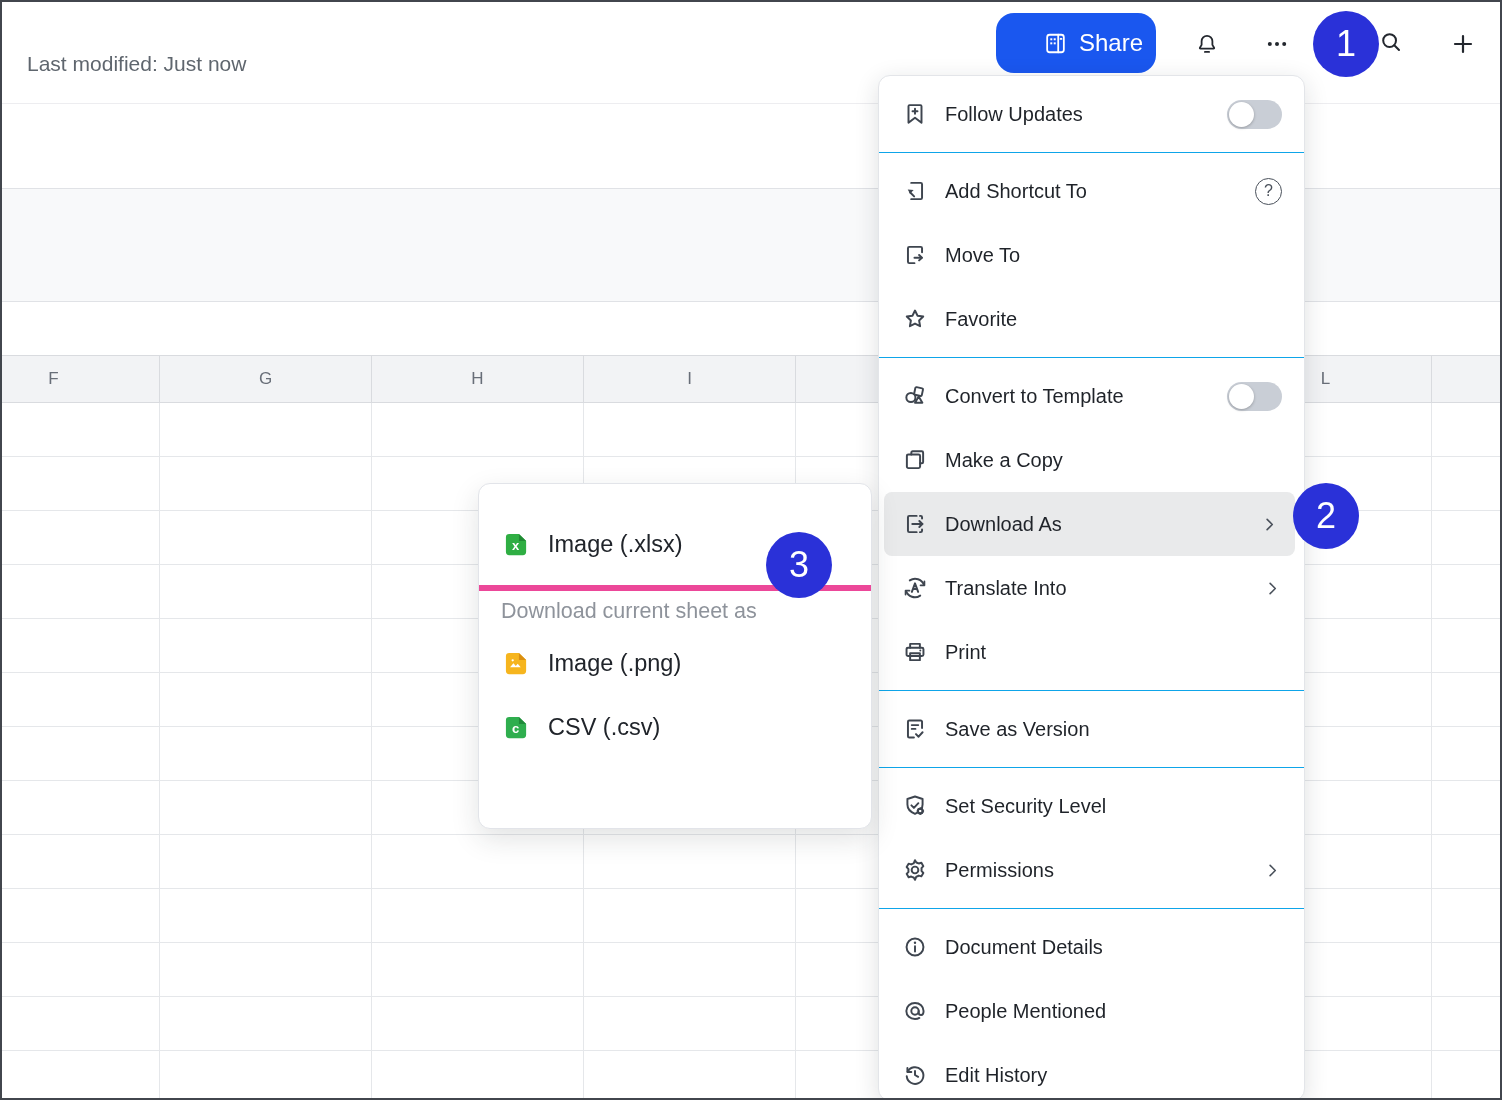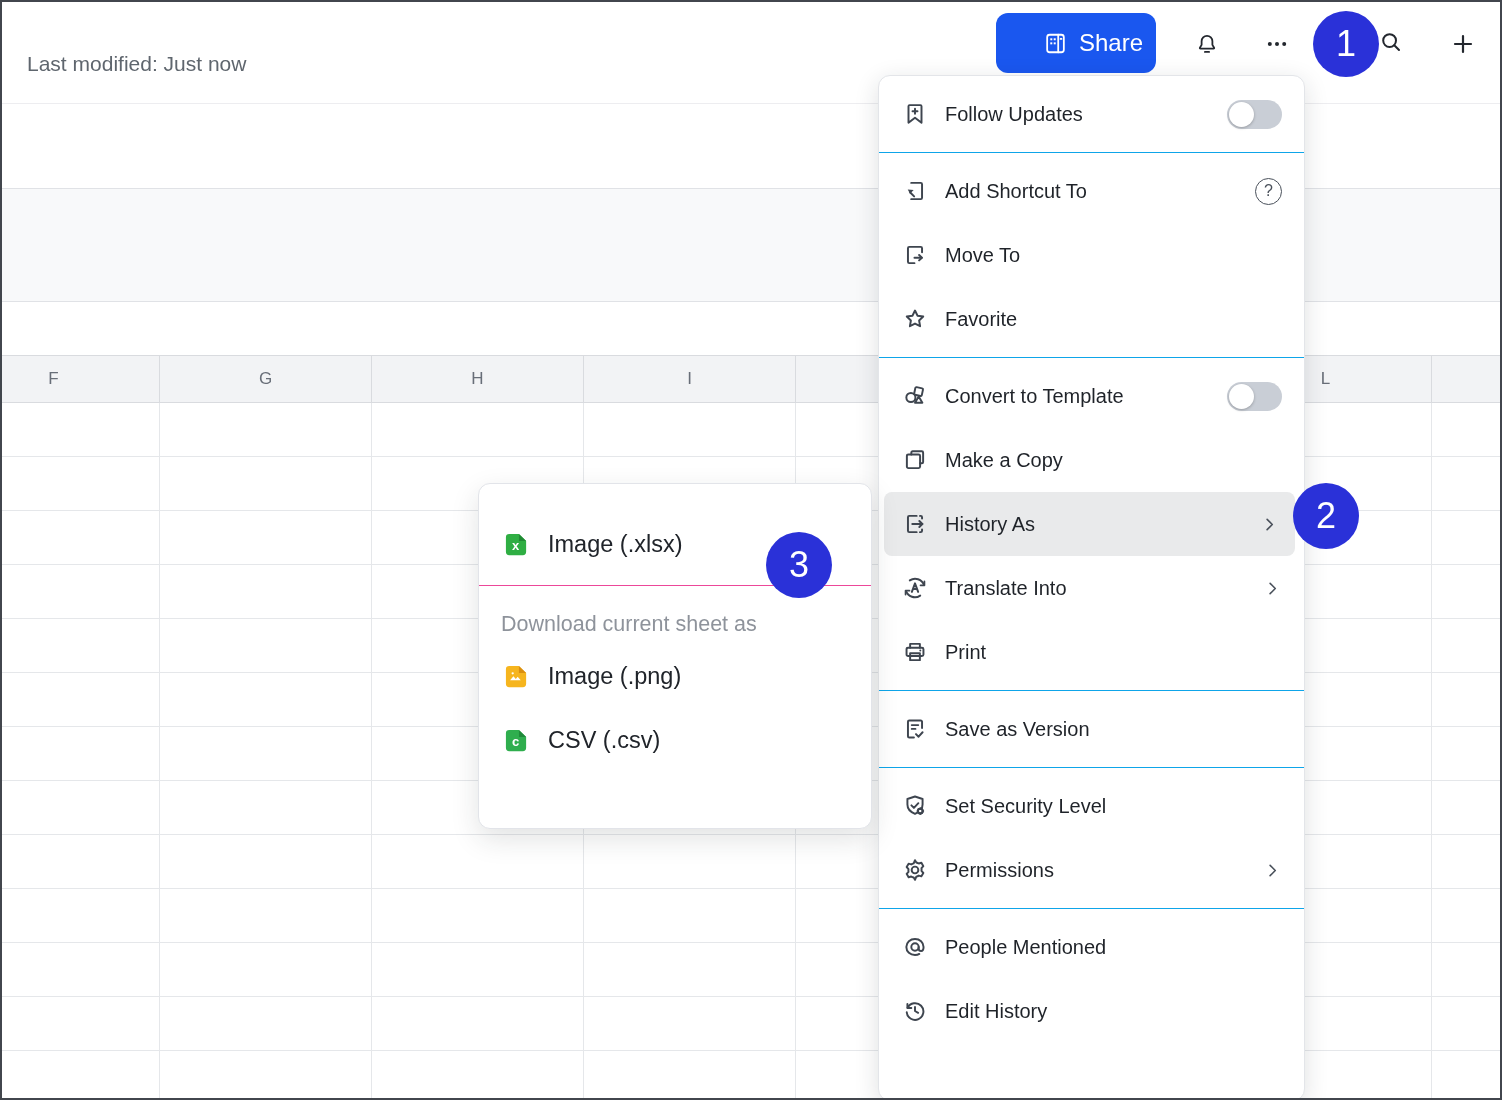--- a/index.html
+++ b/index.html
@@ -5,21 +5,21 @@
   html,body{margin:0;padding:0;background:#fff;}
   body{font-family:"Liberation Sans","DejaVu Sans",sans-serif;-webkit-font-smoothing:antialiased;}
   .screen{position:relative;width:1502px;height:1100px;background:#fff;overflow:hidden;}
   .frame{position:absolute;inset:0;border:2px solid #42464d;pointer-events:none;z-index:99;}
 
   
   .topbar{position:absolute;left:0;top:0;right:0;height:103px;background:#fff;z-index:2;}
   .hairline-top{position:absolute;left:0;top:103px;width:100%;height:1px;background:#ededf0;z-index:2;}
   .tint{position:absolute;left:617px;top:3px;right:3px;height:97px;background:#f8f1d6;opacity:.52;z-index:1;}
   .last-modified{position:absolute;left:27px;top:52px;font-size:21px;color:#5f666e;z-index:3;}
-  .share-btn{position:absolute;left:996px;top:13px;width:160px;height:60px;border:none;border-radius:12px;
+  .share-btn{position:absolute;left:996px;top:13px;width:160px;height:60px;border:none;border-radius:18px;
     background:#1a57ef;color:#fff;display:flex;align-items:center;justify-content:center;gap:11px;
     font-size:24px;font-family:inherit;cursor:pointer;z-index:3;padding-left:40px;}
   .share-btn svg{width:25px;height:25px;}
   .tb-ic{position:absolute;width:24px;height:24px;color:#23272e;z-index:3;cursor:pointer;}
   .ic-bell{left:1195px;top:32px;}
   .ic-dots{left:1265px;top:32px;}
   .ic-search{left:1379px;top:30px;}
   .ic-plus{left:1451px;top:32px;}
 
   
@@ -72,21 +72,21 @@
     box-shadow:0 1px 3px rgba(0,0,0,.25);}
   .help{width:27px;height:27px;border-radius:50%;border:1.8px solid #4a515b;color:#4a515b;display:flex;
     align-items:center;justify-content:center;font-size:16px;box-sizing:border-box;cursor:pointer;}
   .chevr{width:19px;height:19px;color:#4a515b;}
 
   
   .submenu{position:absolute;left:478px;top:483px;width:394px;height:346px;background:#fff;border:1px solid #e2e4e9;
     border-radius:12px;box-shadow:0 10px 28px rgba(31,35,41,.13);box-sizing:border-box;z-index:11;}
   .sm-group{padding:0;}
   .sm-group.g1{padding-top:16px;padding-bottom:9px;}
-  .sm-group.g2{border-top:1px solid #ec4899;padding-top:18px;padding-bottom:7px;}
+  .sm-group.g2{border-top:6px solid #ec4899;padding-bottom:7px;}
   .sm-header{height:40px;display:flex;align-items:center;padding-left:22px;font-size:21.5px;color:#8e939b;}
   .sm-item{height:64px;display:flex;align-items:center;padding-left:24px;cursor:pointer;box-sizing:border-box;}
   .sm-group.g1 .sm-item{margin-top:12px;}
   .sm-group.g2 .sm-item{margin-top:0;}
   .sm-ic{width:25px;height:25px;margin-right:20px;flex:0 0 auto;}
   .sm-ic svg{width:25px;height:25px;}
   .sm-lb{font-size:23.5px;color:#20242a;}
 
   
   .badge{position:absolute;width:66px;height:66px;border-radius:50%;background:#2a31d8;color:#fff;
@@ -367,21 +367,21 @@
         </div>
         <div class="mi hl">
           <span class="mi-ic">
             <svg viewBox="0 0 24 24" fill="none" stroke="currentColor" stroke-width="1.8" stroke-linecap="round" stroke-linejoin="round">
               <path d="M13.5 4.5H6.7c-.7 0-1.2.5-1.2 1.2v12.6c0 .7.5 1.2 1.2 1.2h6.8"></path>
               <path d="M16.6 4.5h.7c.7 0 1.2.5 1.2 1.2V7M18.5 17v1.3c0 .7-.5 1.2-1.2 1.2h-.7"></path>
               <path d="M9.5 12h9.3"></path>
               <path d="M16 9.2l2.8 2.8-2.8 2.8"></path>
             </svg>
           </span>
-          <span class="mi-lb">History As</span>
+          <span class="mi-lb">Download As</span>
           <span class="mi-acc">
             <span class="chevr"><svg viewBox="0 0 24 24" fill="none" stroke="currentColor" stroke-width="2" stroke-linecap="round" stroke-linejoin="round">
                 <path d="M9 5.5l6.5 6.5L9 18.5"></path>
               </svg></span>
           </span>
         </div>
         <div class="mi">
           <span class="mi-ic">
             <svg viewBox="0 0 24 24" fill="none" stroke="currentColor" stroke-width="1.8" stroke-linecap="round" stroke-linejoin="round">
               <path d="M9.1 15.6L12 7.7l2.9 7.9M10.1 13h3.8"></path>
@@ -444,20 +444,30 @@
           </span>
           <span class="mi-lb">Permissions</span>
           <span class="mi-acc">
             <span class="chevr"><svg viewBox="0 0 24 24" fill="none" stroke="currentColor" stroke-width="2" stroke-linecap="round" stroke-linejoin="round">
                 <path d="M9 5.5l6.5 6.5L9 18.5"></path>
               </svg></span>
           </span>
         </div>
       </div>
       <div class="menu-group">
+        <div class="mi">
+          <span class="mi-ic">
+            <svg viewBox="0 0 24 24" fill="none" stroke="currentColor" stroke-width="1.8" stroke-linecap="round" stroke-linejoin="round">
+              <circle cx="12" cy="12" r="7.8"></circle>
+              <path d="M12 11.2v5"></path>
+              <circle cx="12" cy="8.1" r="1.1" fill="currentColor" stroke="none"></circle>
+            </svg>
+          </span>
+          <span class="mi-lb">Document Details</span>
+        </div>
         <div class="mi">
           <span class="mi-ic">
             <svg viewBox="0 0 24 24" fill="none" stroke="currentColor" stroke-width="1.8" stroke-linecap="round" stroke-linejoin="round">
               <circle cx="12" cy="12" r="3.4"></circle>
               <path d="M15.4 12v1.3c0 1.5 1 2.4 2.2 2.4 1.4 0 2.3-1.1 2.3-3.7 0-4.4-3.5-7.4-7.9-7.4S4 7.6 4 12s3.6 7.4 8 7.4c1.5 0 2.9-.3 4-1"></path>
             </svg>
           </span>
           <span class="mi-lb">People Mentioned</span>
         </div>
         <div class="mi">

